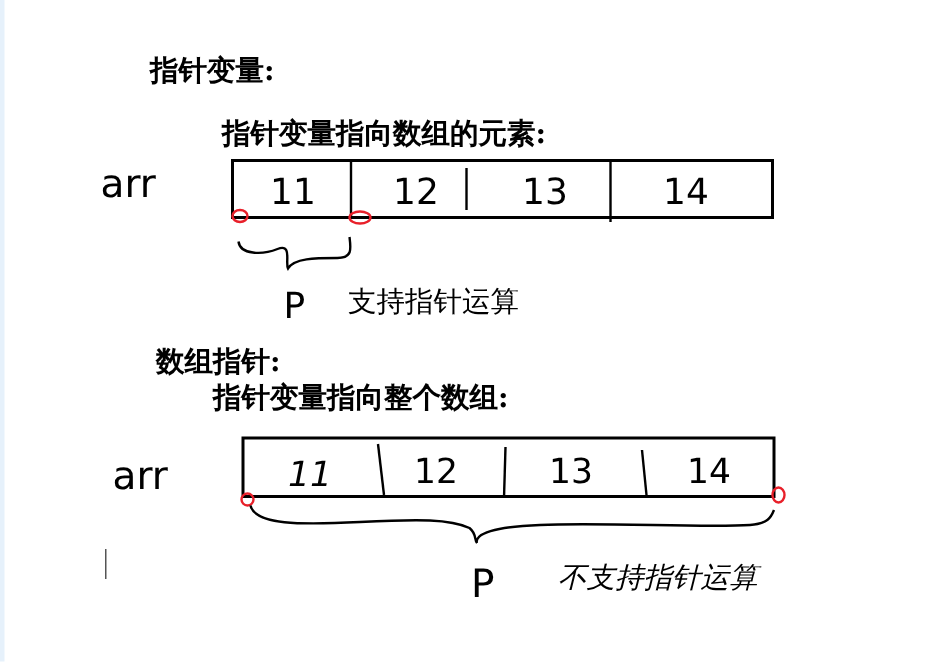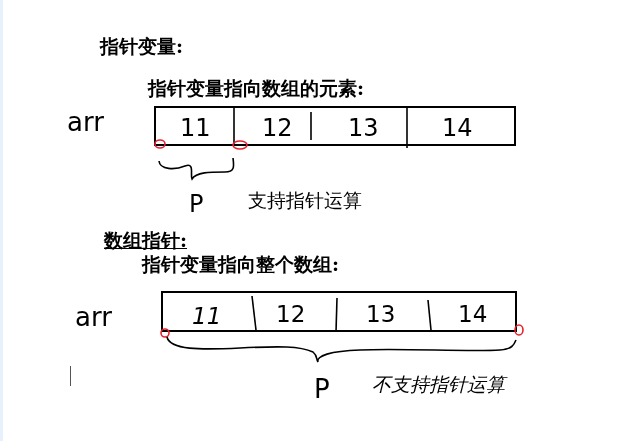--- a/index.html
+++ b/index.html
@@ -14,23 +14,23 @@
   .hand { font-family:"DejaVu Sans","Liberation Sans",sans-serif; }
   .cursor { position:absolute; left:70px; top:366px; width:1px; height:20px; background:#555; }
 </style>
 </head>
 <body>
 
 <div class="edge"></div>
 
 <div class="txt h1" style="left:100px; top:34px;">指针变量:</div>
 <div class="txt h2" style="left:148px; top:58px;margin-top:18px;">指针变量指向数组的元素:</div>
-<div class="txt note" style="left:248px; top:188px;">支持指针运算</div>
+<div class="txt note" style="left:232px; top:188px;">支持指针运算</div>
 
-<div class="txt h1" style="left:104px; top:228px;text-decoration:underline;">数组指针:</div>
+<div class="txt h1" style="left:104px; top:228px;">数组指针:</div>
 <div class="txt h2" style="left:142px; top:252px;">指针变量指向整个数组:</div>
 <div class="txt note" style="left:372px; top:372px;font-style:italic;">不支持指针运算</div>
 
 <svg class="diagram" width="624" height="441" viewBox="0 0 624 441">
 
   <g>
     <text class="hand" x="67" y="131" font-size="26" fill="#000">arr</text>
     <rect x="155" y="107" width="360" height="38" fill="none" stroke="#000" stroke-width="2"></rect>
     <path d="M234 106 L234 145" stroke="#000" stroke-width="1.6" fill="none"></path>
     <path d="M311 112 L311 140" stroke="#000" stroke-width="1.6" fill="none"></path>

